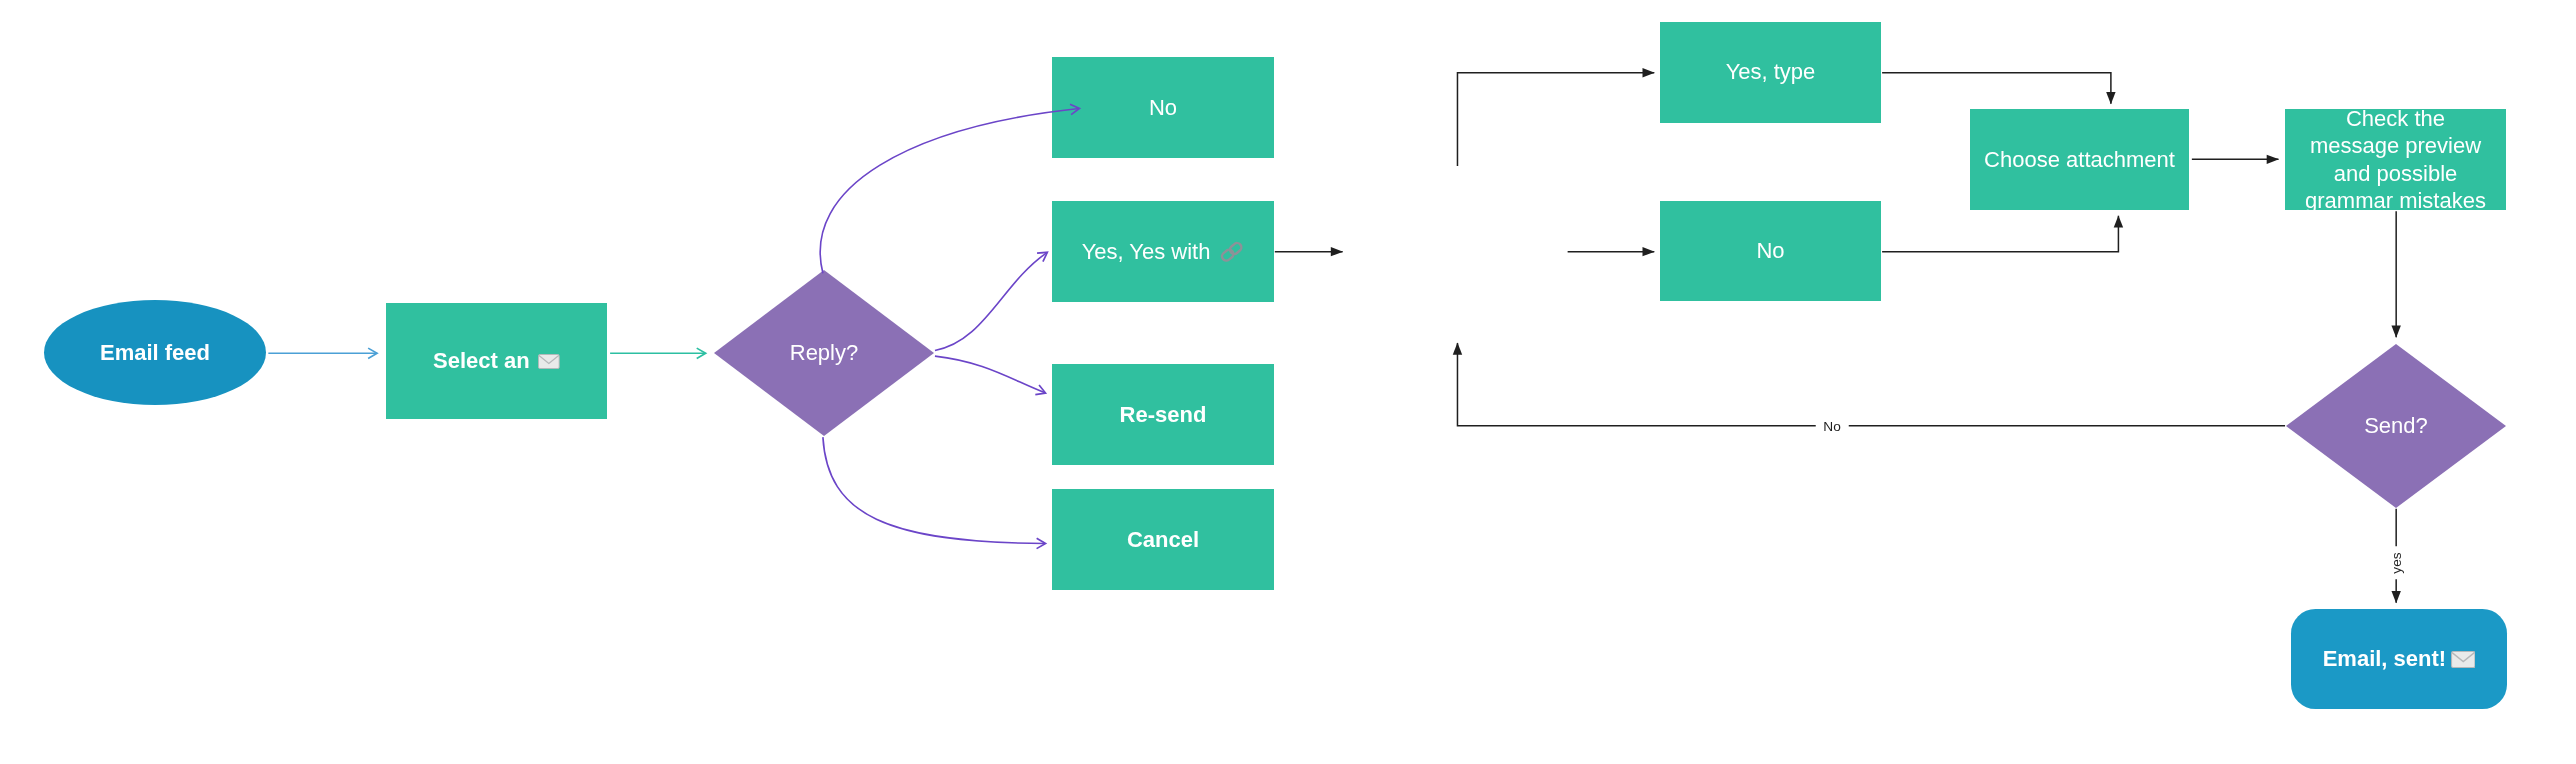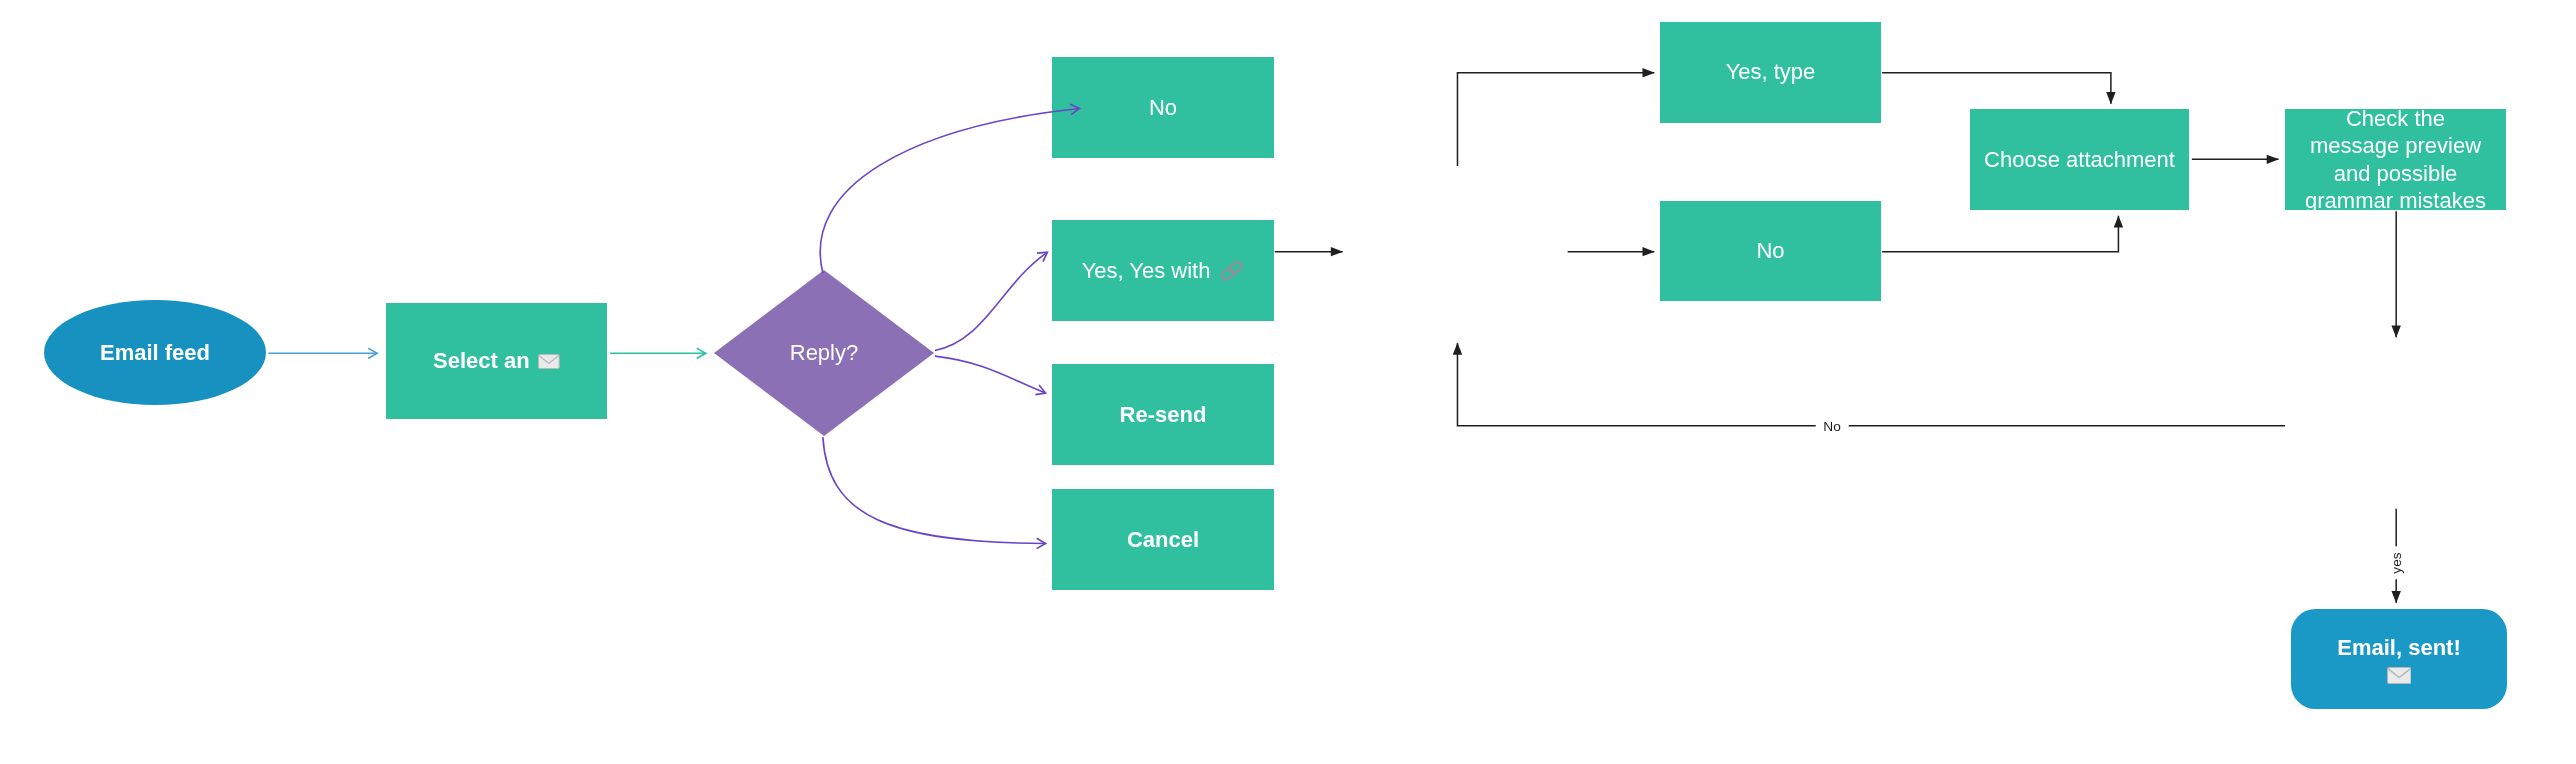--- a/index.html
+++ b/index.html
@@ -14,21 +14,21 @@
   }
   html,body{margin:0;padding:0;background:#ffffff;}
   body{font-family:"Liberation Sans", sans-serif;}
   #canvas{position:relative;width:2576px;height:765px;background:#ffffff;overflow:hidden;}
 
   .node{position:absolute;display:flex;align-items:center;justify-content:center;
         color:#ffffff;font-size:22px;line-height:1.25;text-align:center;z-index:1;box-sizing:border-box;}
   .rect{background:var(--green);}
   .ellipse{background:var(--blue-start);border-radius:50%;}
   .diamond{background:var(--purple);clip-path:polygon(50% 0,100% 50%,50% 100%,0 50%);}
-  .rounded{background:var(--blue-end);border-radius:24.5px;flex-direction:column;gap:4.7px;}
+  .rounded{background:var(--blue-end);border-radius:24.5px;flex-direction:row;gap:4.7px;}
   .bold{font-weight:bold;}
   .lbl{display:inline-block;}
   .diamond .lbl{max-width:87px;}
   .rect .lbl{max-width:191px;}
   .iconrow{display:flex;align-items:center;justify-content:center;gap:8.5px;}
 
   #wires{position:absolute;left:0;top:0;width:2576px;height:765px;z-index:2;pointer-events:none;}
 
   .edge-label{position:absolute;z-index:3;background:#ffffff;color:var(--ink);
               font-size:13.7px;padding:0.9px 7.5px;transform:translate(-50%,-50%);white-space:nowrap;}
@@ -54,21 +54,21 @@
   </div>
 
   <div class="node diamond" style="left:714px;top:270px;width:220px;height:166px;">
     <span class="lbl">Reply?</span>
   </div>
 
   <div class="node rect" style="left:1052px;top:57px;width:222px;height:101px;">
     <span class="lbl">No</span>
   </div>
 
-  <div class="node rect" style="left:1052px;top:201px;width:222px;height:101px;margin-top:19px;">
+  <div class="node rect" style="left:1052px;top:201px;width:222px;height:101px;">
     <span class="iconrow">
       <span class="lbl">Yes, Yes with</span>
       <svg width="25.4" height="21.7" viewBox="0 0 27 23">
         <g transform="rotate(-40 13.5 11.5)" fill="none" stroke="#8d9298" stroke-width="2.6">
           <rect x="1.5" y="7" width="13" height="9" rx="4.5"></rect>
           <rect x="12.5" y="7" width="13" height="9" rx="4.5"></rect>
         </g>
       </svg>
     </span>
   </div>
@@ -91,20 +91,23 @@
   </div>
 
   <div class="node rect" style="left:1970px;top:109px;width:219px;height:101px;">
     <span class="lbl">Choose attachment</span>
   </div>
 
   <div class="node rect" style="left:2285px;top:109px;width:221px;height:101px;">
     <span class="lbl">Check the message preview and possible grammar mistakes</span>
   </div>
 
+  <div class="node diamond" style="left:2286px;top:344px;width:220px;height:164px;">
+    <span class="lbl">Send?</span>
+  </div>
 
   <div class="node rounded bold" style="left:2291px;top:609px;width:216px;height:100px;">
     <span class="lbl">Email, sent!</span>
     <svg width="24.5" height="17" viewBox="0 0 23 16">
       <rect x="0.5" y="0.5" width="22" height="15" rx="1.5" fill="#e9eaea" stroke="#b6b8ba"></rect>
       <path d="M1 1.5 L11.5 10 L22 1.5" fill="none" stroke="#b6b8ba" stroke-width="1.3"></path>
     </svg>
   </div>
 
   <svg id="wires" viewBox="0 0 2736 812">

